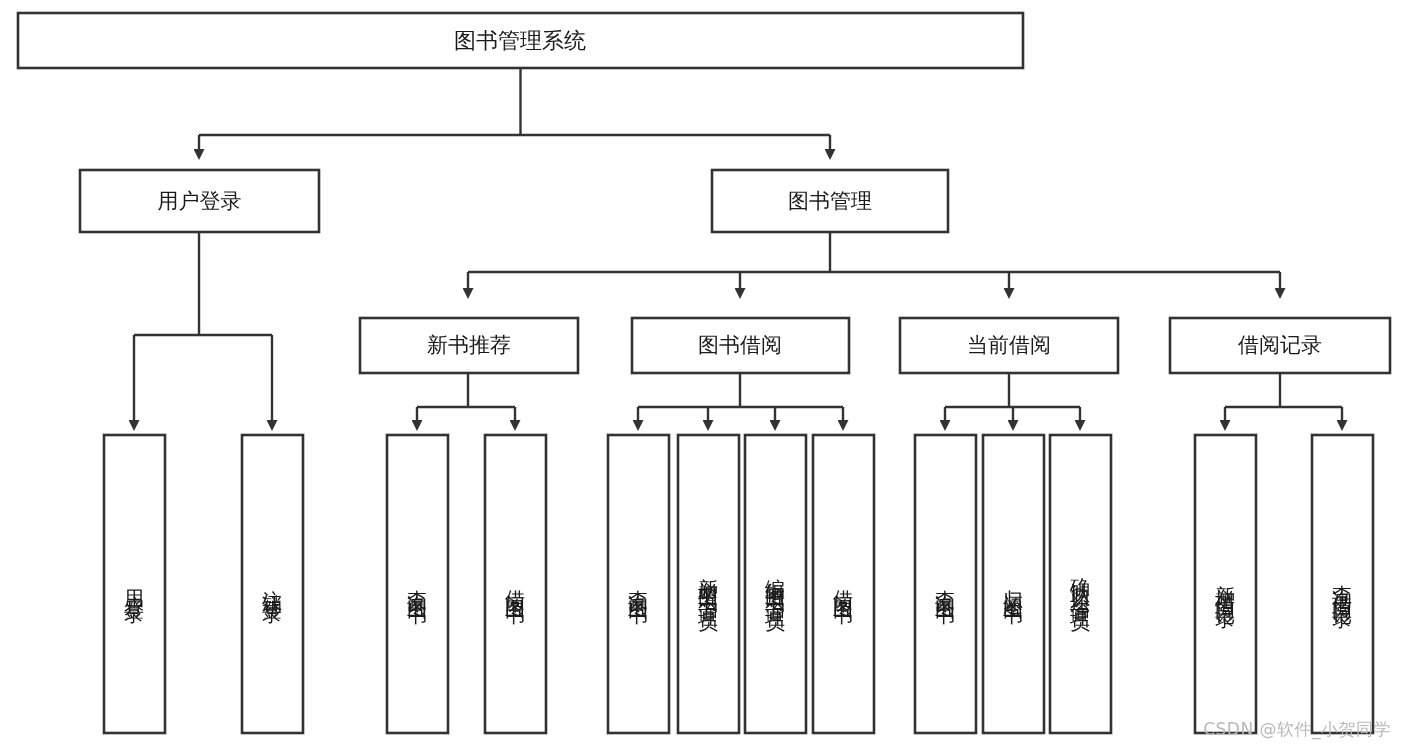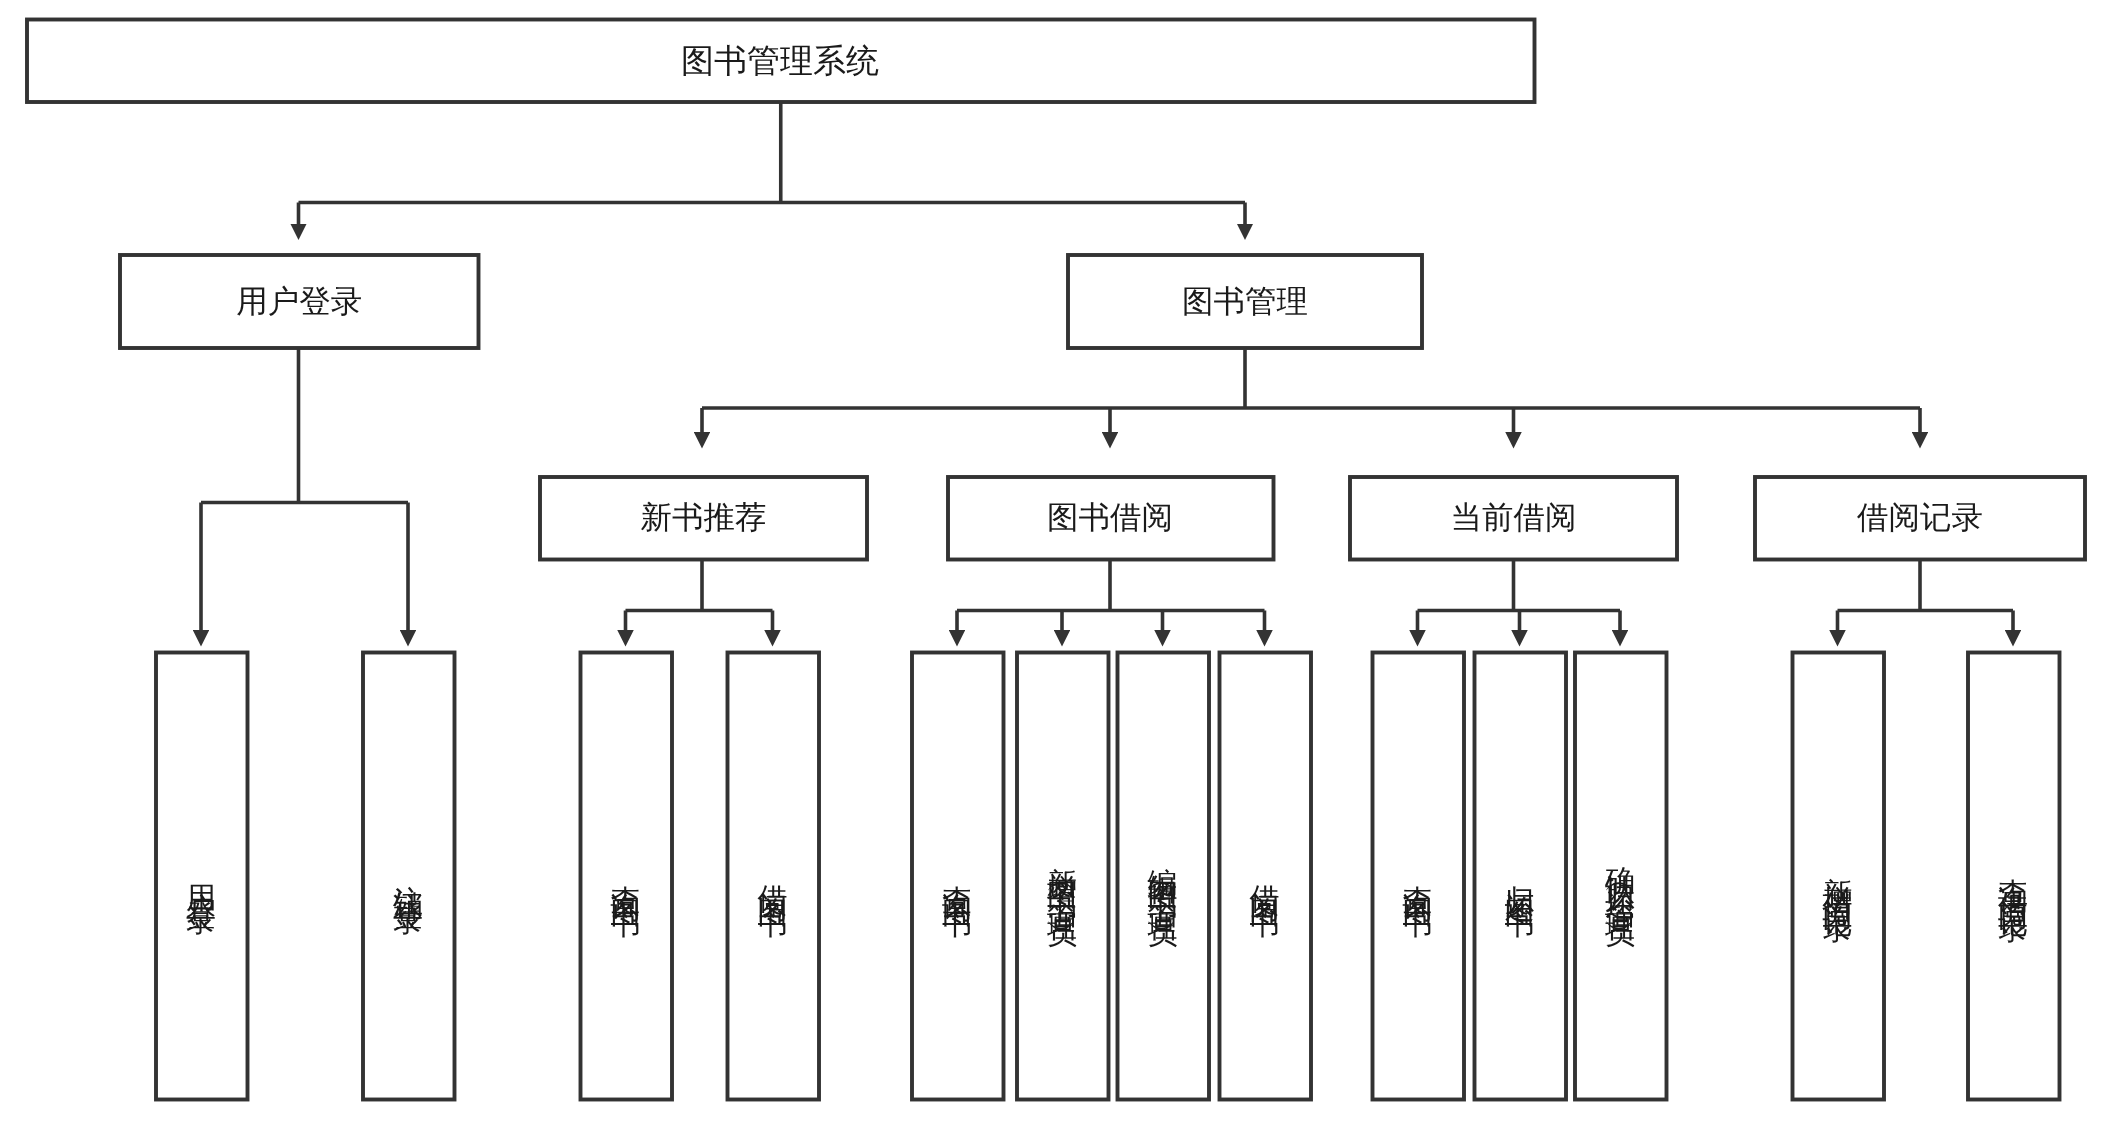--- a/index.html
+++ b/index.html
@@ -207,13 +207,14 @@
   <div class="vlabel" style="left:608px; top:435px; width:61px; height:298px;">查询图书</div>
   <div class="vlabel" style="left:678px; top:435px; width:61px; height:298px;">新增图书（管理员）</div>
   <div class="vlabel" style="left:745px; top:435px; width:61px; height:298px;">编辑图书（管理员）</div>
   <div class="vlabel" style="left:813px; top:435px; width:61px; height:298px;">借阅图书</div>
   <div class="vlabel" style="left:915px; top:435px; width:61px; height:298px;">查询图书</div>
   <div class="vlabel" style="left:983px; top:435px; width:61px; height:298px;">归还图书</div>
   <div class="vlabel" style="left:1050px; top:435px; width:61px; height:298px;">确认归还（管理员）</div>
   <div class="vlabel" style="left:1195px; top:435px; width:61px; height:298px;">新增借阅记录</div>
   <div class="vlabel" style="left:1312px; top:435px; width:61px; height:298px;">查询借阅记录</div>
 
+  <div class="watermark">CSDN @软件_小贺同学</div>
 </div>
 
 </body></html>

